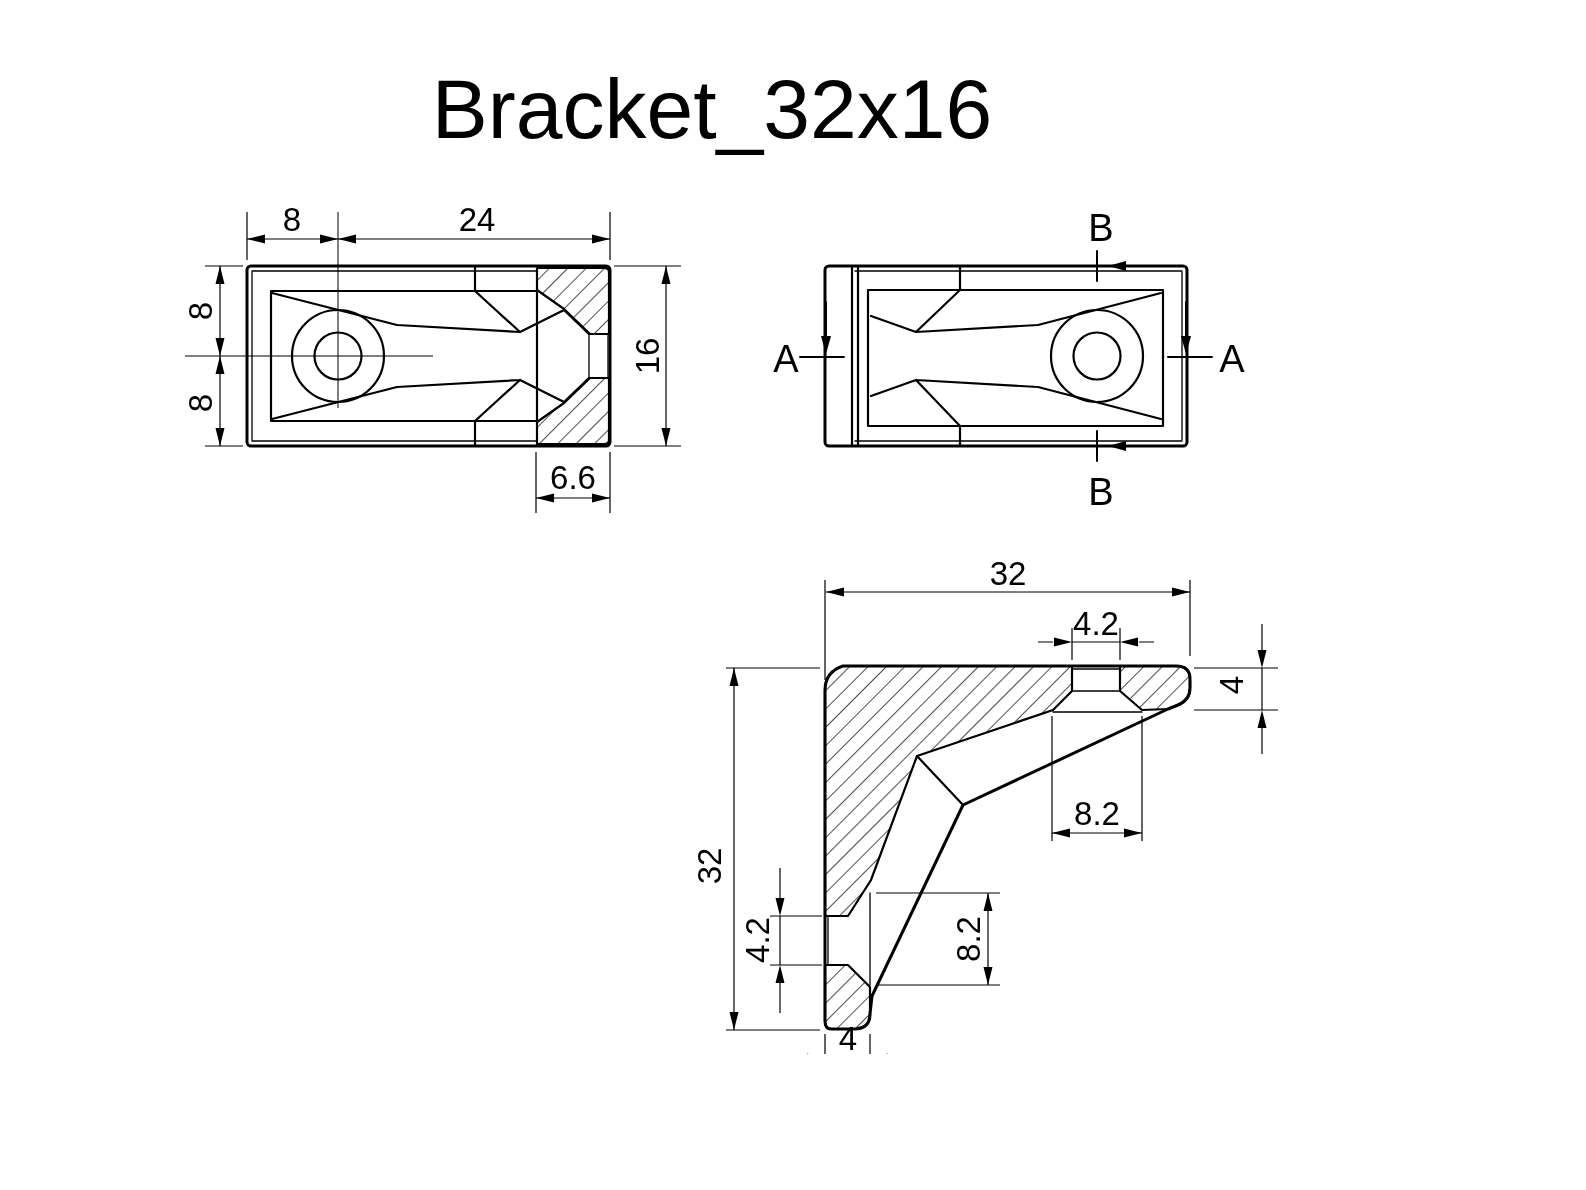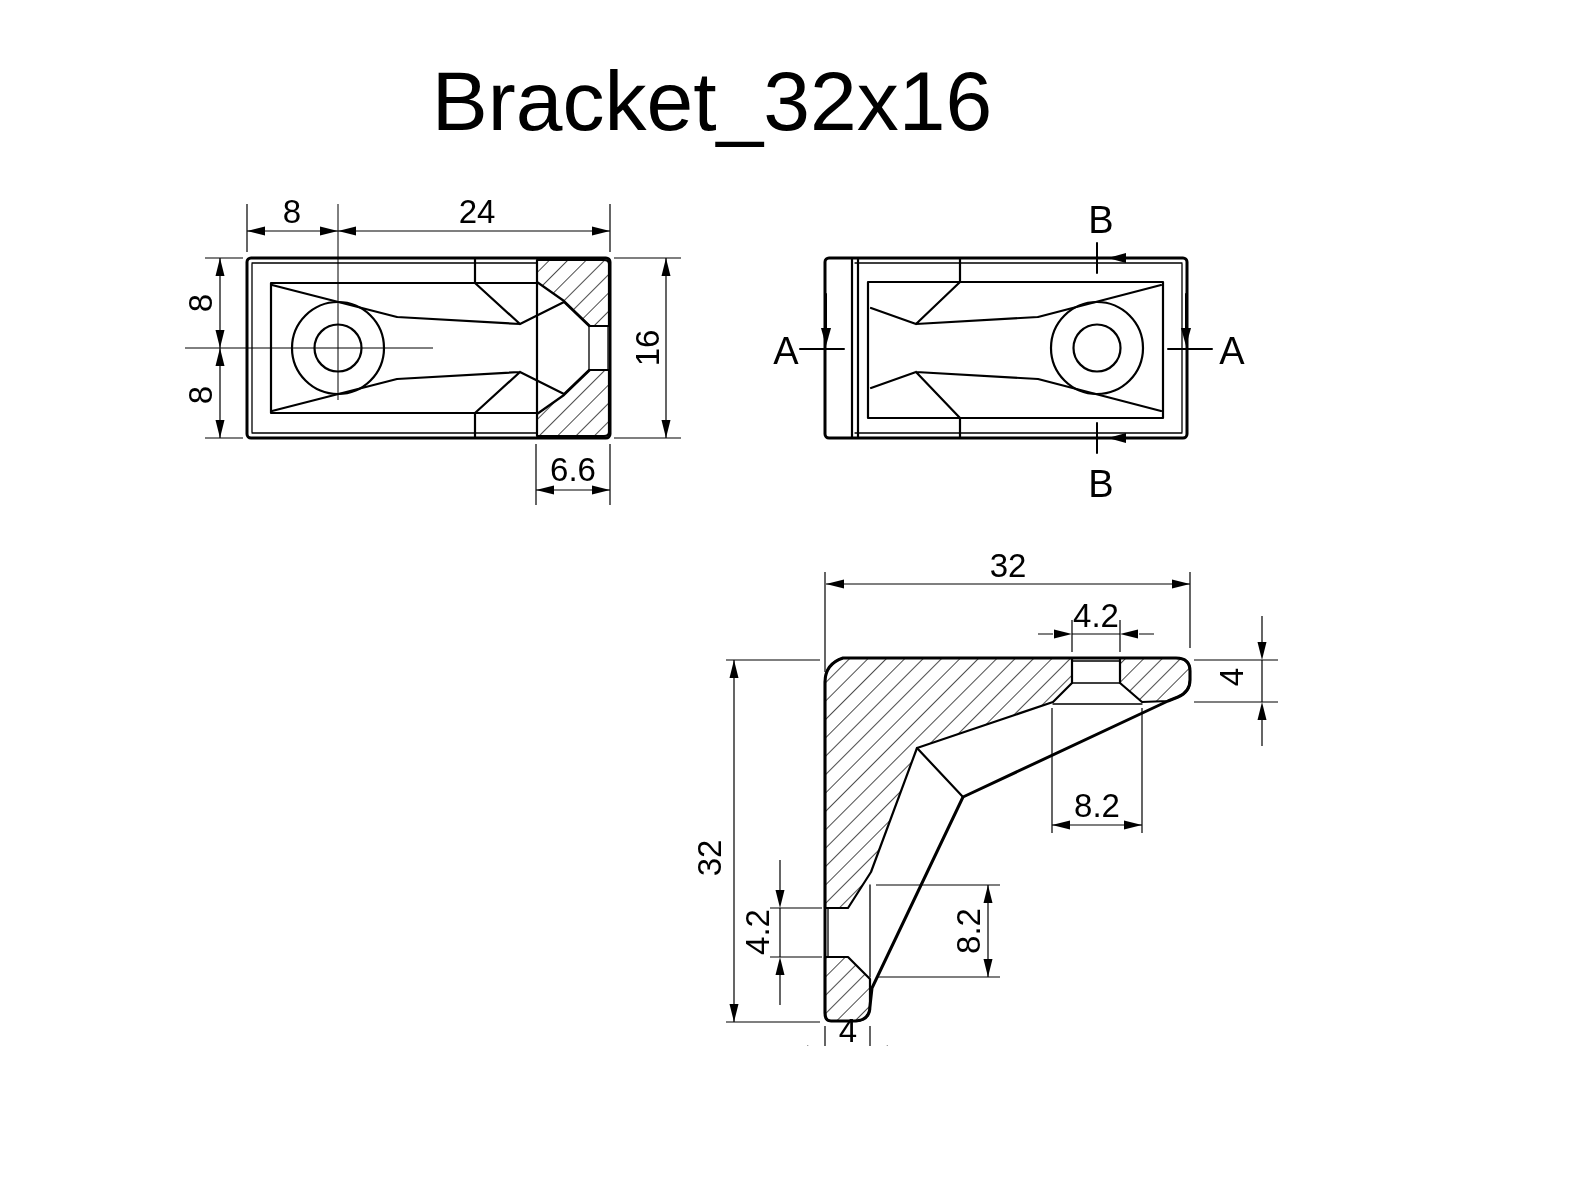--- a/index.html
+++ b/index.html
@@ -1,17 +1,17 @@
 <!DOCTYPE html>
 <html><head>
 <meta charset="utf-8">
 <style>
   html,body{margin:0;padding:0;background:#ffffff;}
   .canvas{position:relative;width:1586px;height:1046px;background:#ffffff;overflow:hidden;
-          font-family:"Liberation Sans",sans-serif;}
+          font-family:"Liberation Sans",sans-serif;margin-top:8px;}
   svg{display:block;}
   .ol{stroke:#000;stroke-width:3;fill:none;stroke-linejoin:round;stroke-linecap:round;}
   .ml{stroke:#000;stroke-width:2.2;fill:none;stroke-linejoin:round;stroke-linecap:round;}
   .tl{stroke:#000;stroke-width:1.3;fill:none;stroke-linecap:round;}
   .cl{stroke:#000;stroke-width:1;fill:none;}
   .dim{stroke:#000;stroke-width:1.2;fill:none;}
   .smk{stroke:#000;stroke-width:2;fill:none;stroke-linecap:round;}
   .arr{fill:#000;stroke:none;}
   .hatched{fill:url(#hatch);stroke:#000;stroke-width:2.2;stroke-linejoin:round;}
   .sil{fill:#ffffff;stroke:#000;stroke-width:3;stroke-linejoin:round;}

